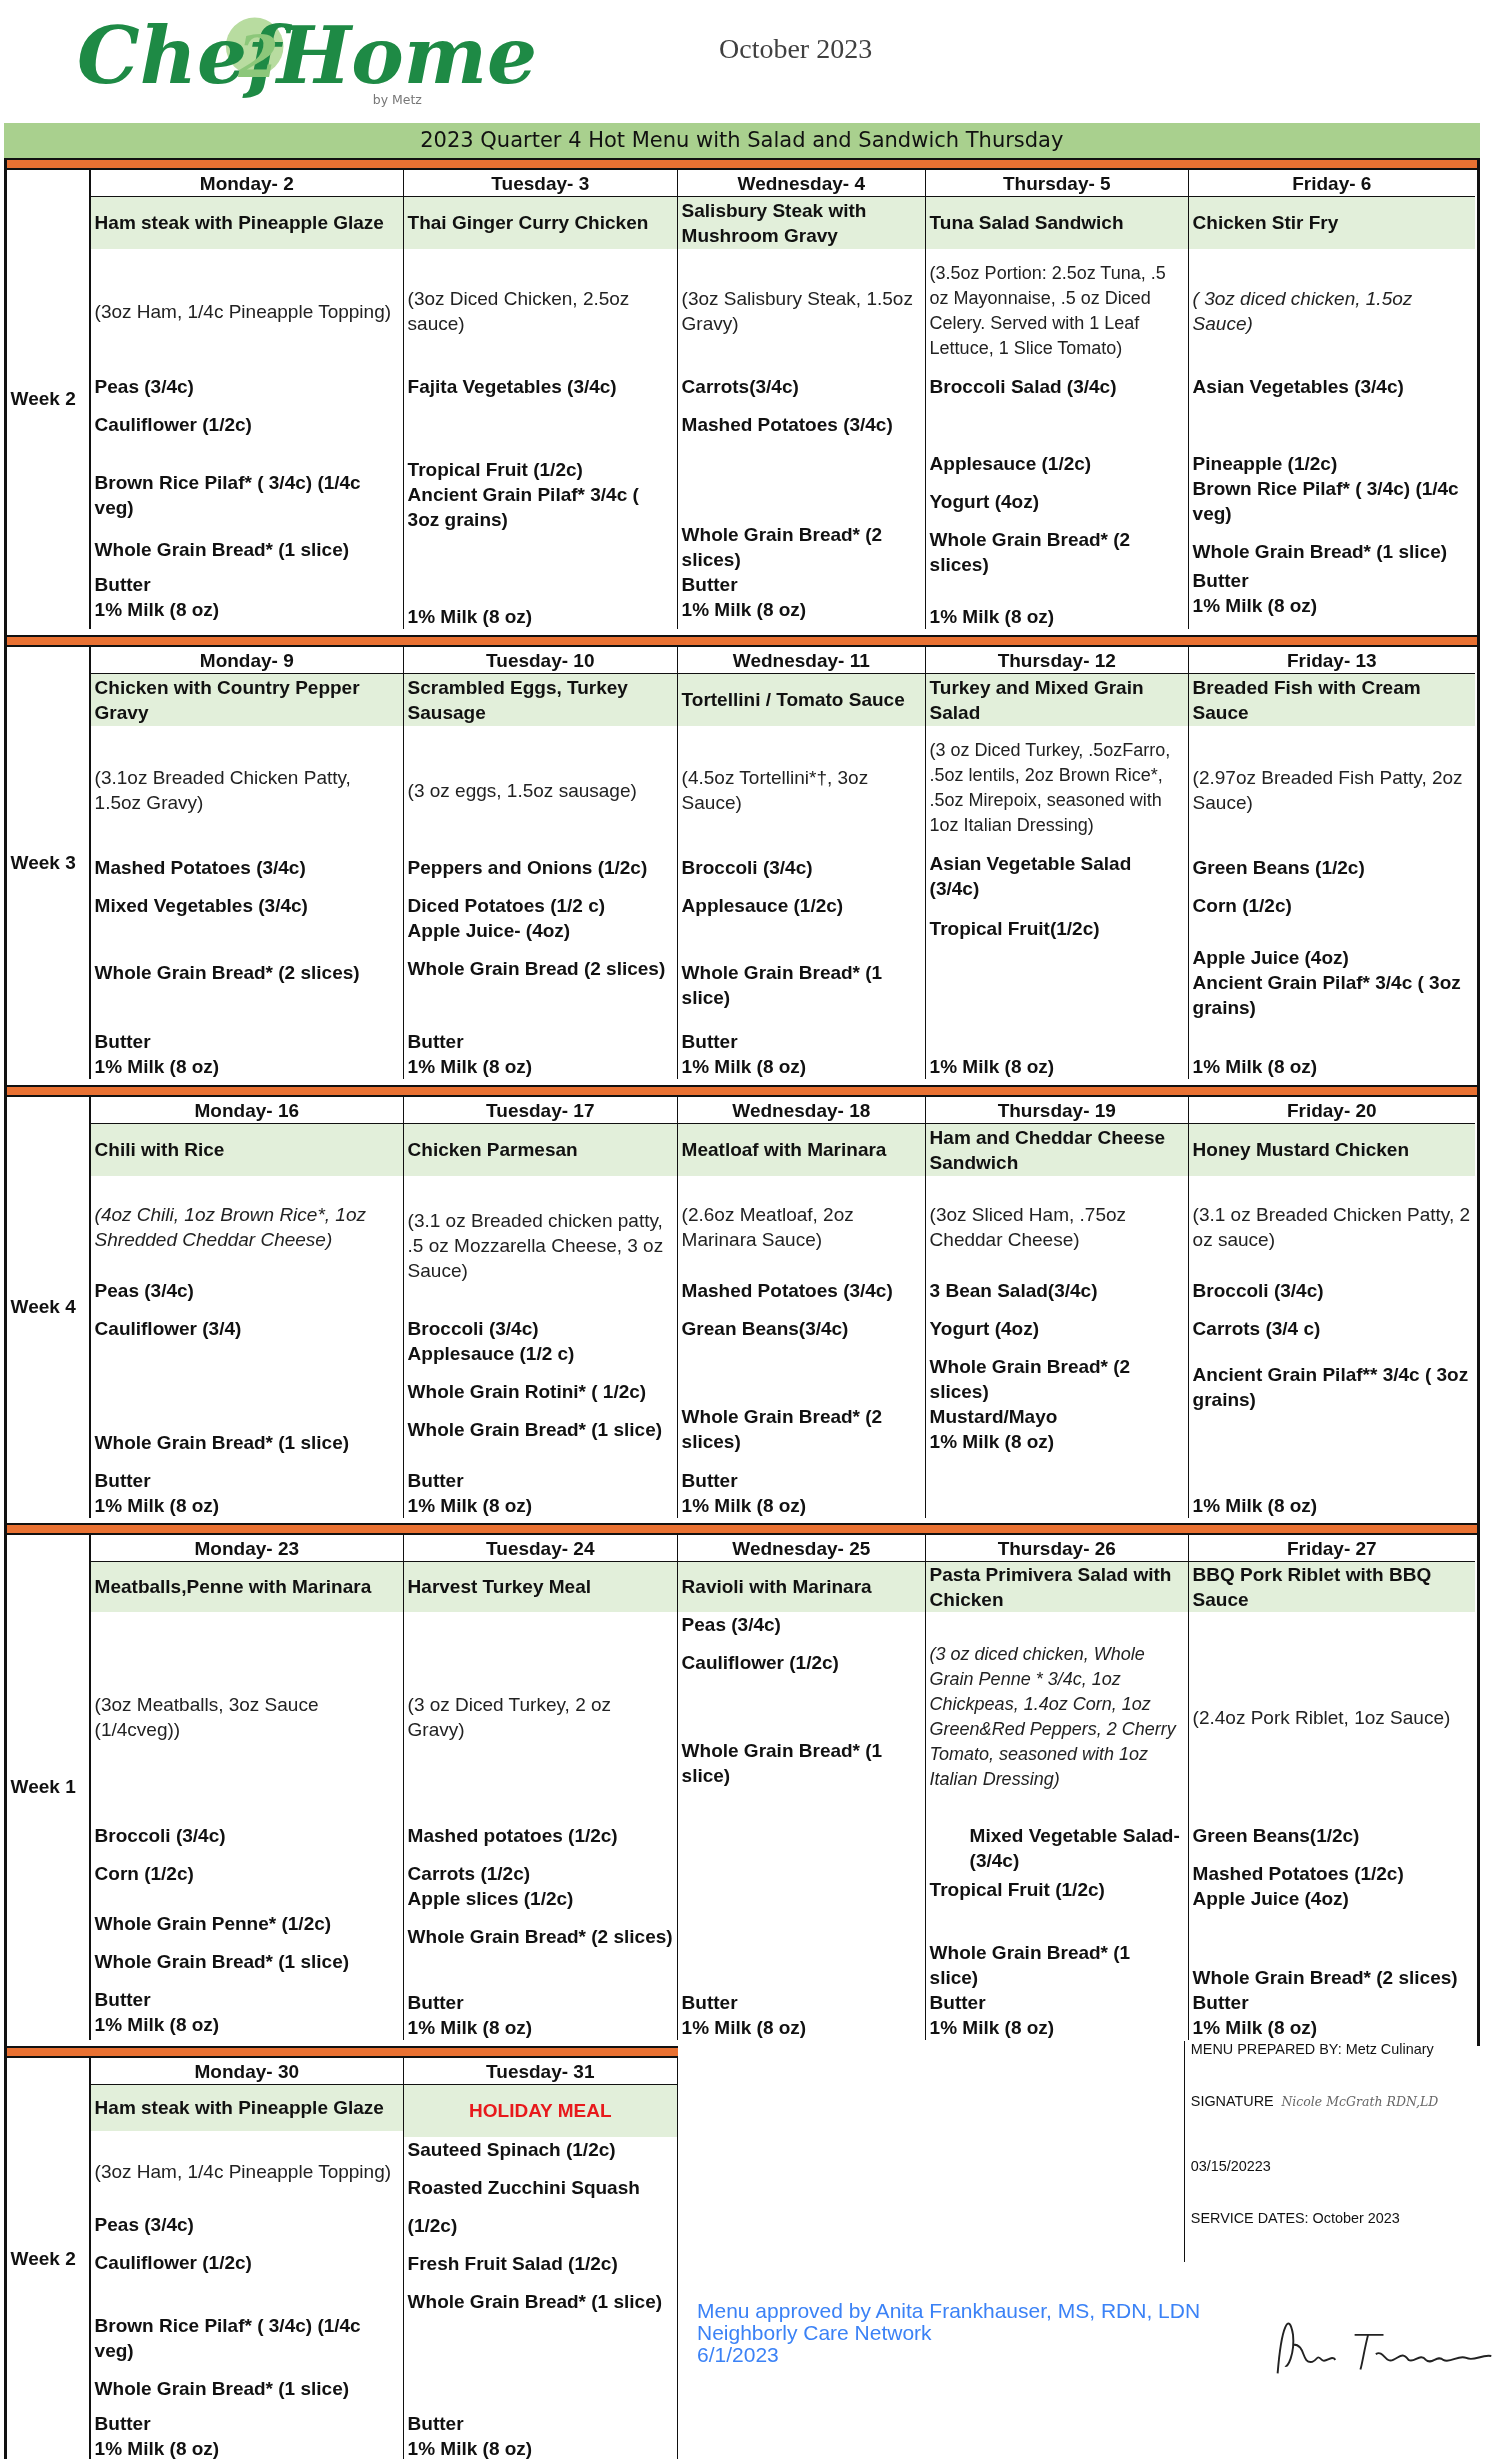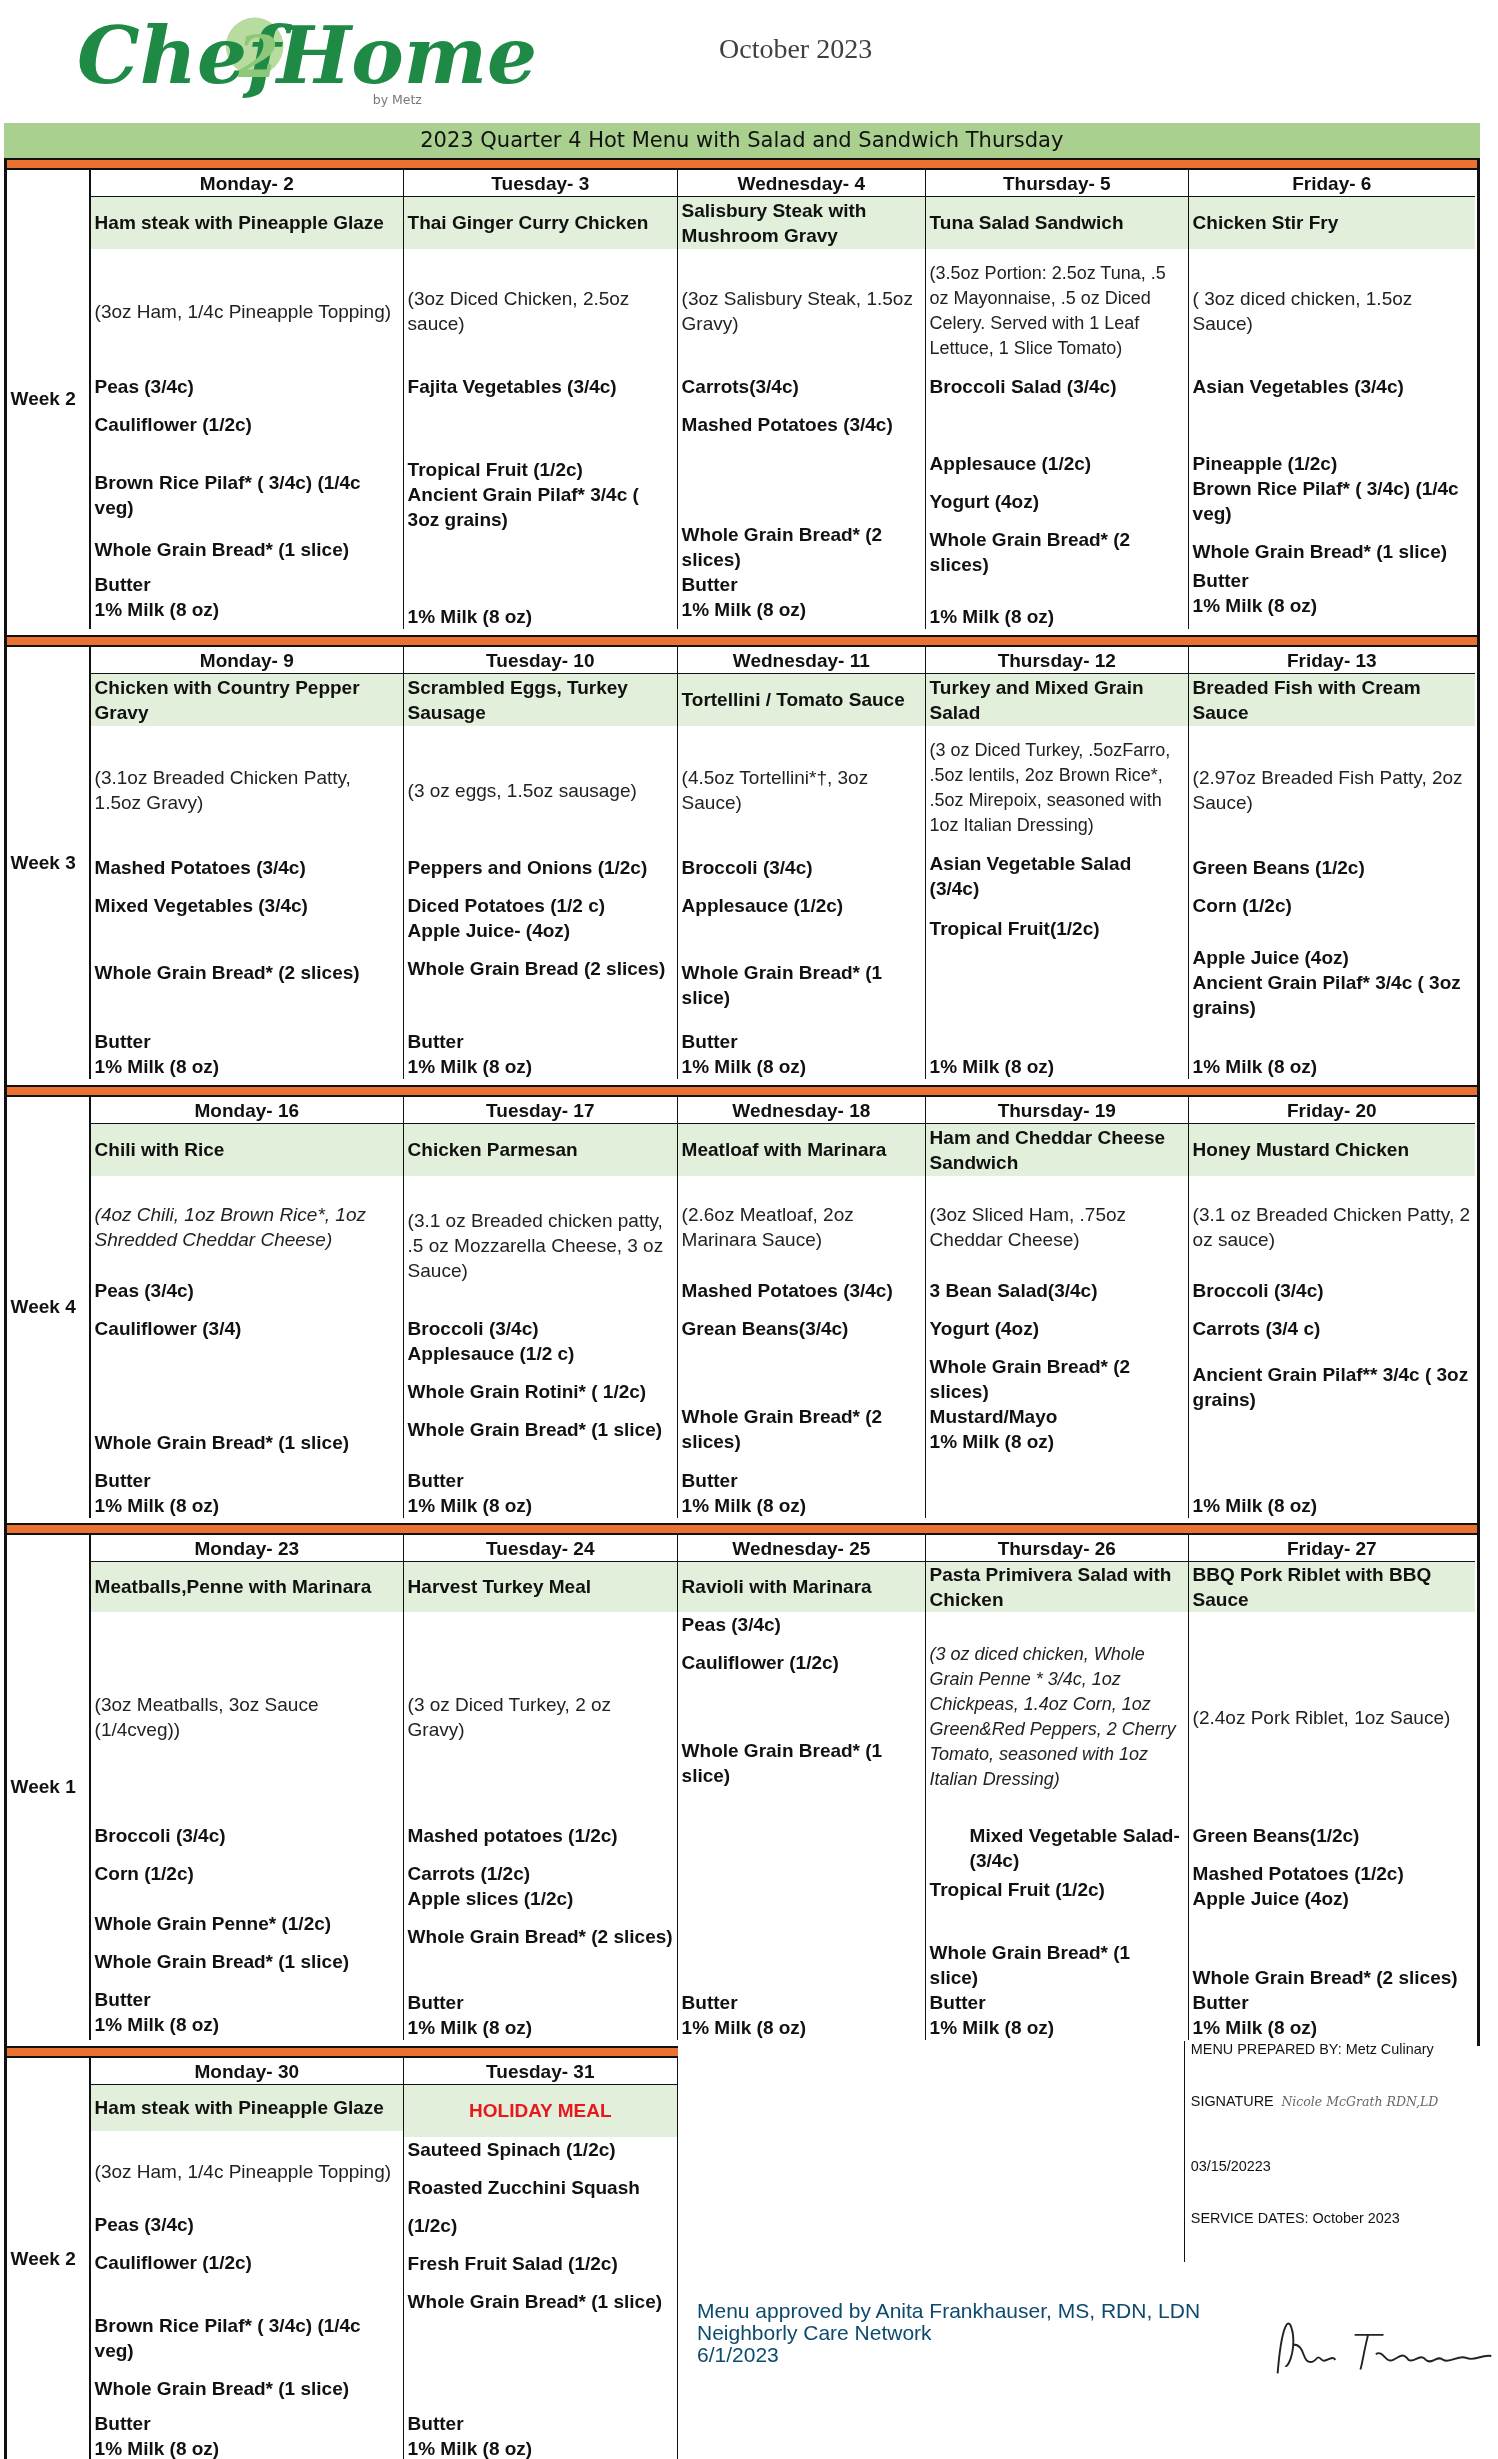--- a/index.html
+++ b/index.html
@@ -26,21 +26,21 @@
   .entree.holiday { color: #e8191c; justify-content: center; }
   .cell-body { padding: 0 3.8px; font-size: 19px; line-height: 25px; flex: 1; display: flex; flex-direction: column; }
   .portion { font-weight: normal; color: #222; display: flex; align-items: center; }
   .portion.italic { font-style: italic; }
   .item { font-weight: bold; }
   .spacer { flex: 1; }
 
   .info-block { position: absolute; left: 1184px; top: 2041px; width: 307px; border-left: 1.9px solid #111; padding-left: 5.8px; font-size: 14.4px; color: #111; }
   .info-block div { height: 52px; }
   .sig-script { font-family: "DejaVu Serif", serif; font-style: italic; font-size: 12.5px; color: #666; margin-left: 7.7px; }
-  .approval { position: absolute; left: 697px; top: 2300px; font-size: 21px; line-height: 22px; color: #0c4a6e; }
+  .approval { position: absolute; left: 697px; top: 2300px; font-size: 21px; line-height: 22px; color: #3b82f6; }
   .approval-sig { position: absolute; left: 1268px; top: 2306px; width: 231px; height: 77px; }
 </style>
 </head>
 <body>
 
 <div class="logo">
   <svg viewBox="0 0 480 112" xmlns="http://www.w3.org/2000/svg">
     <circle cx="185" cy="48" r="30" fill="#b8dca0"></circle>
     <text x="0" y="86" font-family="DejaVu Serif, serif" font-style="italic" font-weight="bold" font-size="82" fill="#1e8a45">Chef</text>
     <text x="168" y="80" font-family="DejaVu Serif, serif" font-style="italic" font-weight="bold" font-size="60" fill="#8cc77a">2</text>
@@ -105,21 +105,21 @@
           <div class="item" style="height:38px;">Yogurt (4oz)</div>
           <div class="item">Whole Grain Bread* (2 slices)</div>
           <div class="spacer"></div>
           <div class="item">1% Milk (8 oz)</div>
         </div>
       </div>
       <div class="day-col c5">
         <div class="day-head">Friday- 6</div>
         <div class="entree" style="height:52px;">Chicken Stir Fry</div>
         <div class="cell-body">
-          <div class="portion" style="height:125px;">( 3oz diced chicken, 1.5oz Sauce)</div>
+          <div class="portion" style="height:125px;font-style:italic;">( 3oz diced chicken, 1.5oz Sauce)</div>
           <div class="item" style="height:77px;">Asian Vegetables (3/4c)</div>
           <div class="item">Pineapple (1/2c)</div>
           <div class="item" style="height:63px;">Brown Rice Pilaf* ( 3/4c) (1/4c veg)</div>
           <div class="item" style="height:29px;">Whole Grain Bread* (1 slice)</div>
           <div class="item">Butter</div>
           <div class="item">1% Milk (8 oz)</div>
         </div>
       </div>
     </div>
   </div>

